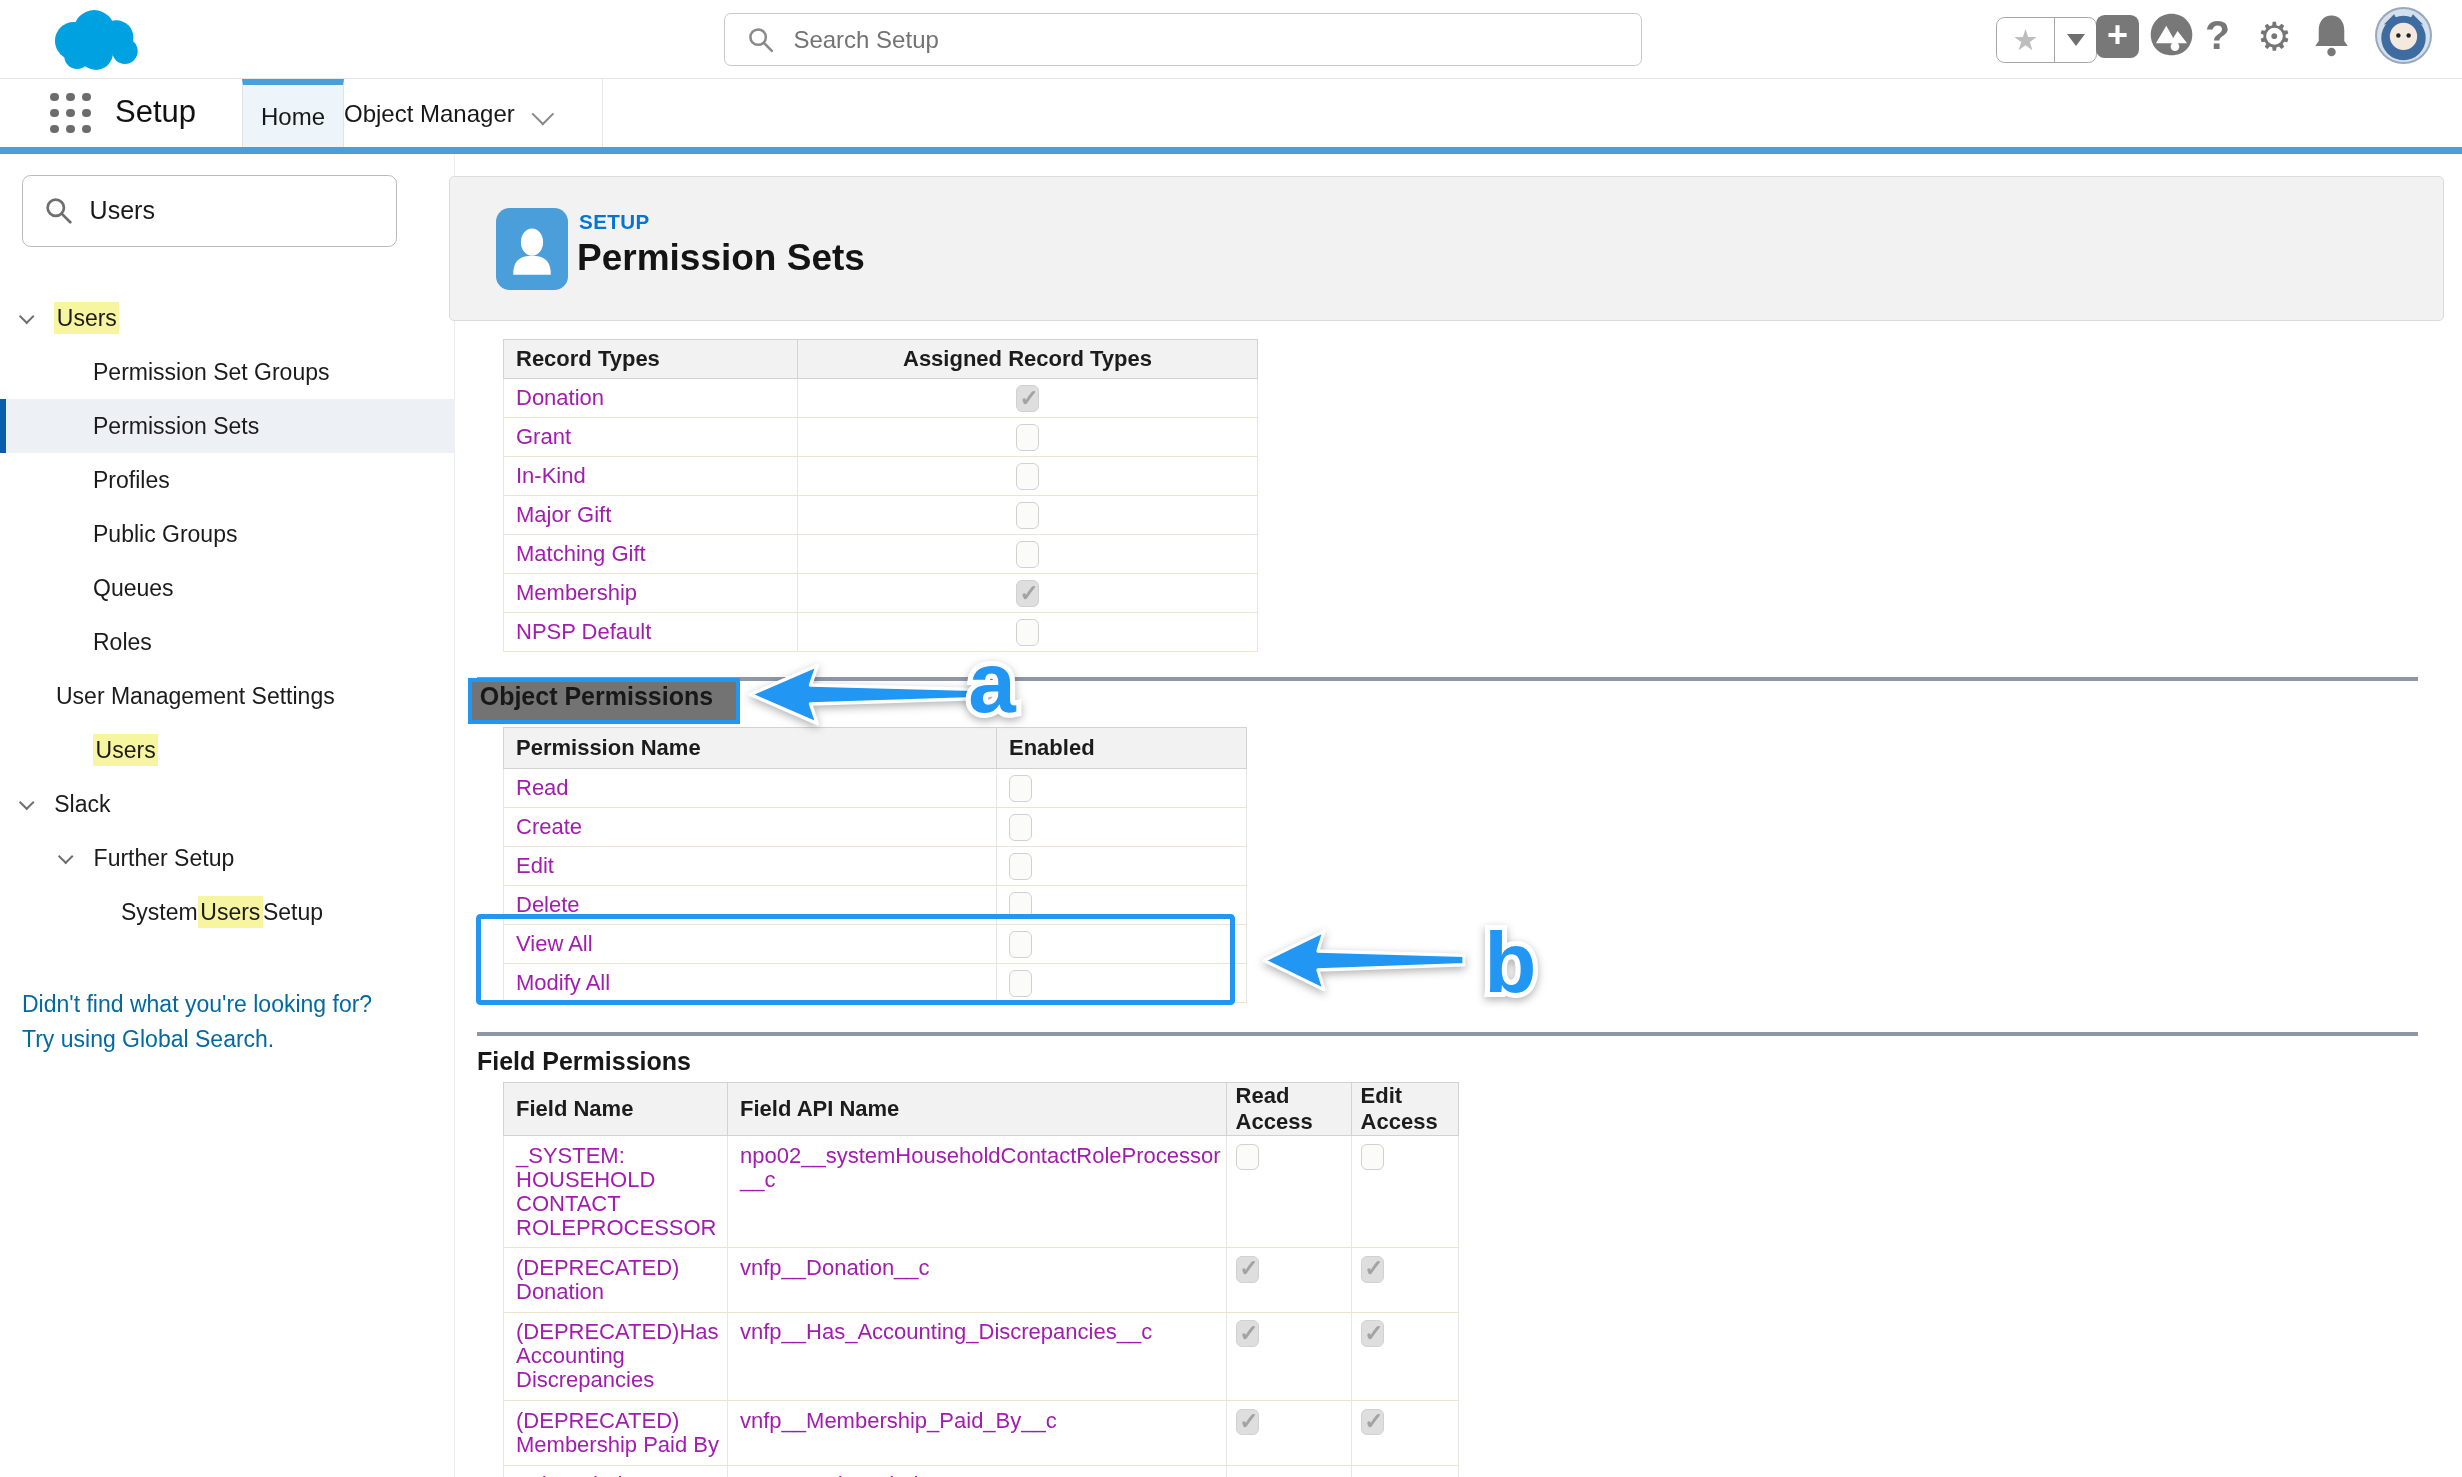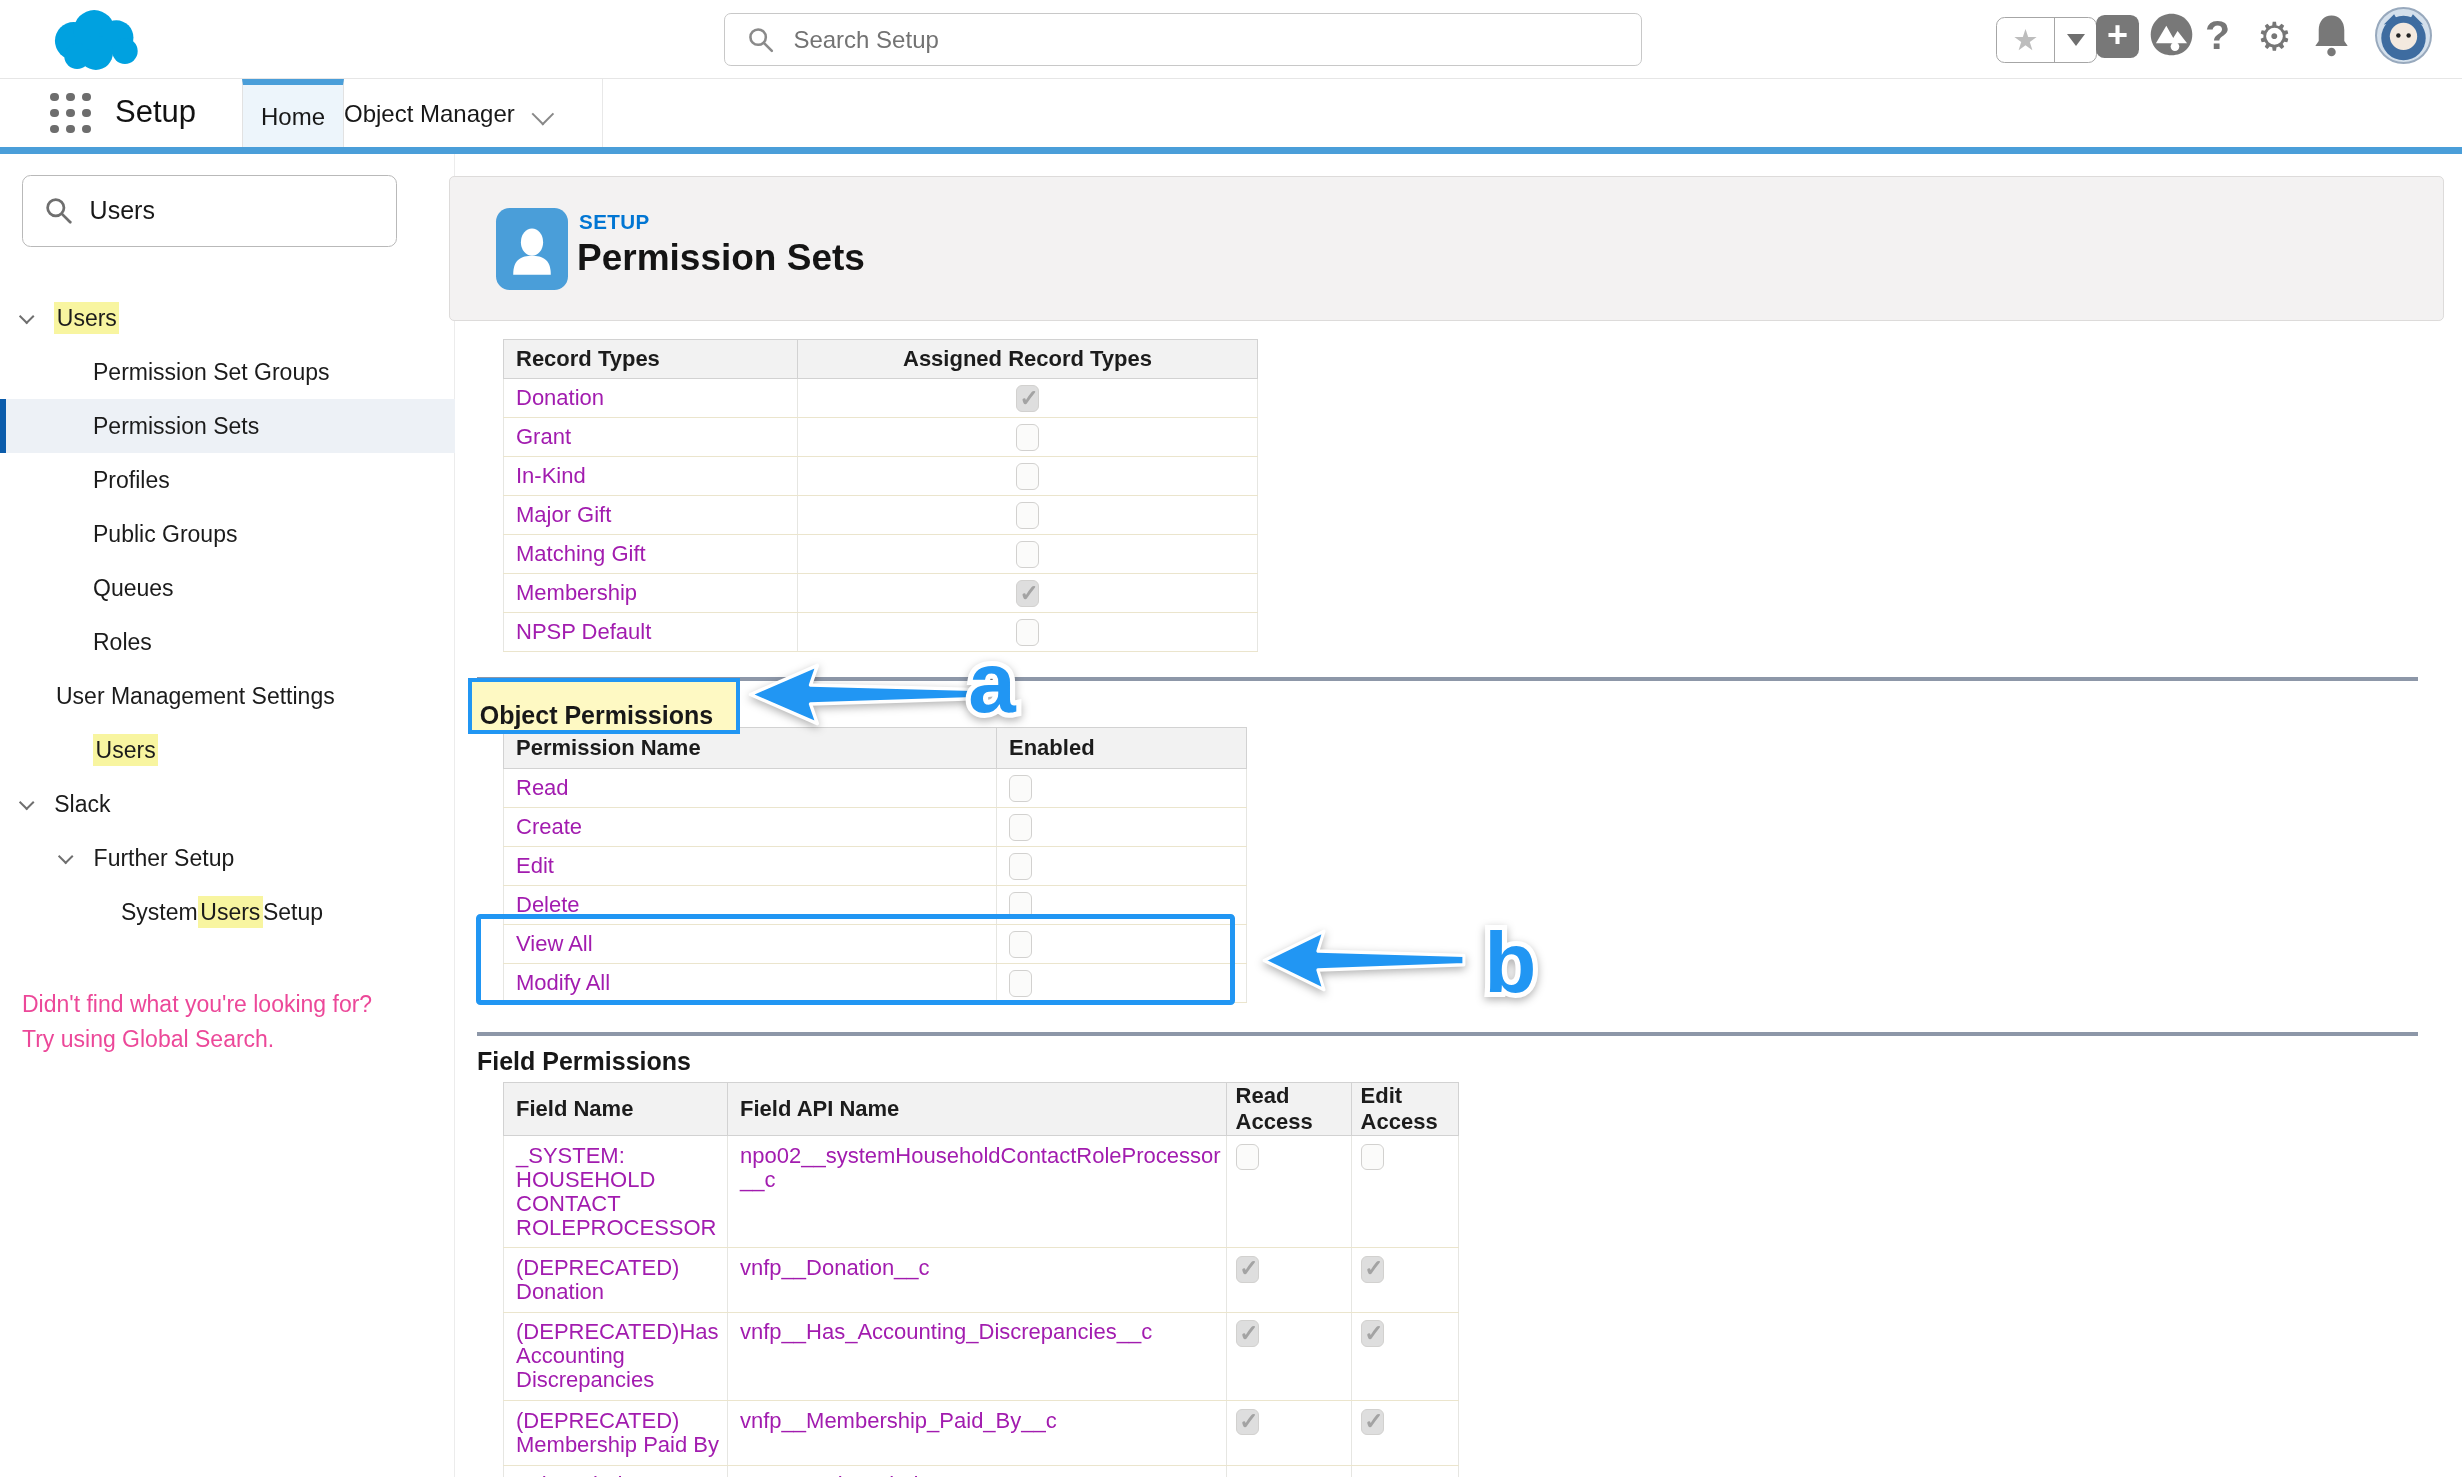--- a/index.html
+++ b/index.html
@@ -61,21 +61,21 @@
   .tree-item { height:54px; display:flex; align-items:center; font-size:23px; color:#1b1b1b;
     cursor:pointer; position:relative; }
   .tree-item .chev { width:14.6px; height:14.6px; position:relative; margin-right:19px; flex:none; }
   .tree-item .chev::before { content:""; position:absolute; left:0; top:0; width:9.4px; height:9.4px;
     border-right:2.6px solid #6f6f6f; border-bottom:2.6px solid #6f6f6f; transform:rotate(45deg); }
   .tree-item.selected { background:#edf1f6; }
   .tree-item.selected::before { content:""; position:absolute; left:0; top:0; bottom:0; width:6px;
     background:#0b5cab; }
   .hl { background:#f8f5a0; padding:2.6px 2.6px; }
   #side-footer { position:absolute; left:22px; top:833px; width:386px; font-size:23px;
-    line-height:35px; color:#ec4899; }
+    line-height:35px; color:#0369a1; }
 
   
   #page-card { position:absolute; left:449px; top:176px; width:1995px; height:145px;
     background:#f3f2f2; border:0.9px solid #dddbda; border-radius:5.1px; }
   #page-icon { position:absolute; left:46px; top:31px; width:72px; height:82px;
     background:#4a9ed9; border-radius:13.7px; }
   #page-eyebrow { position:absolute; left:129px; top:33px; font-size:20.6px; font-weight:bold;
     color:#0176d3; letter-spacing:0.4px; }
   #page-title { position:absolute; left:127px; top:60px; font-size:37px; font-weight:bold; color:#141414; }
 
@@ -101,22 +101,22 @@
   #objperm-table td { height:39px; }
 
   #fieldperm-table { position:absolute; left:487px; top:1082px; width:955px; }
   #fieldperm-table th { height:38px; }
   #fieldperm-table td { vertical-align:top; padding-top:7.7px; padding-bottom:7.7px;
     line-height:24px; word-wrap:break-word; }
   #fieldperm-table td.cbcell { padding-left:8.6px; }
 
   
   .section-rule { position:absolute; left:477px; width:1941px; height:4.3px; background:#8d97a8; }
-  #objperm-heading-box { position:absolute; left:468px; top:678px; width:272px; height:56px;
-    border:4.3px solid #2196f3; background:#fef9c3; display:flex; align-items:flex-end; z-index:3; }
+  #objperm-heading-box { position:absolute; left:468px; top:678px; width:272px; height:46px;
+    border:4.3px solid #2196f3; background:#737373; display:flex; align-items:flex-start; z-index:3; }
   #objperm-heading-box span { font-size:25px; font-weight:bold; margin-left:7.7px; white-space:nowrap; }
   #fieldperm-heading { position:absolute; left:477px; top:1047px; font-size:25px; font-weight:bold; }
   #objperm-highlight-box { position:absolute; left:476px; top:914px; width:759px; height:91px;
     border:5.1px solid #2196f3; border-radius:4.3px; z-index:3; pointer-events:none; }
 
   .annot { z-index:4; filter:drop-shadow(0 3.4px 4.3px rgba(0,0,0,0.3)); pointer-events:none; }
 </style>
 </head>
 <body>
 

